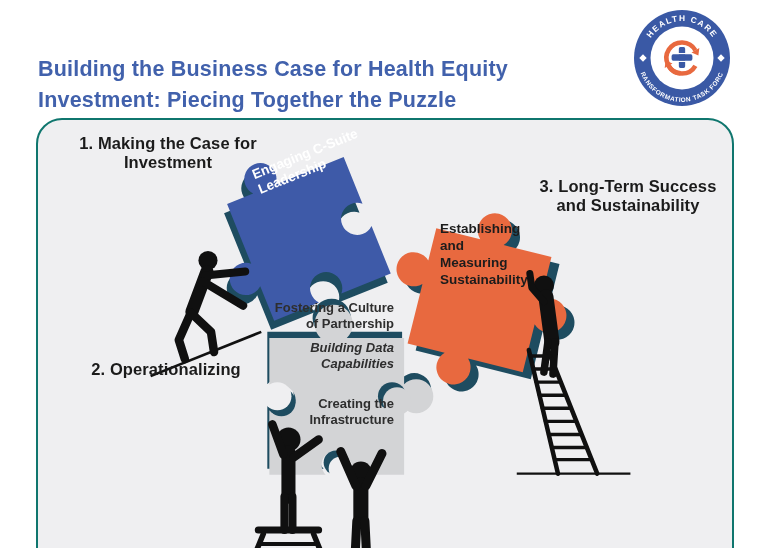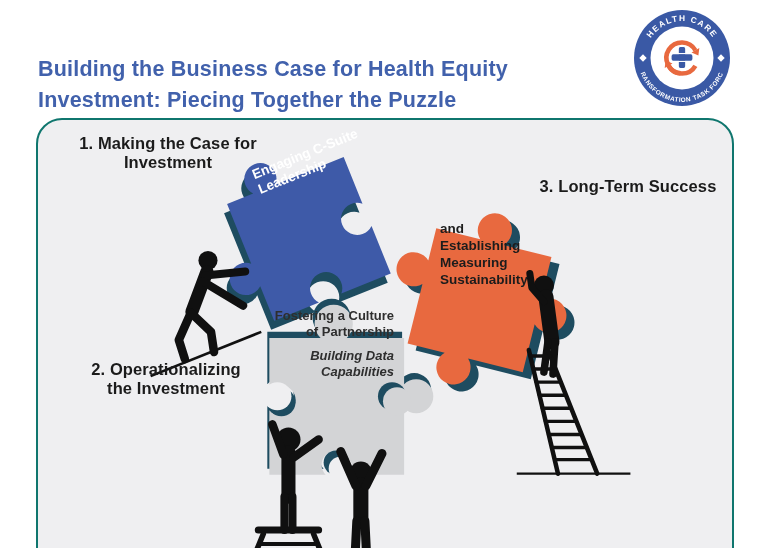--- a/index.html
+++ b/index.html
@@ -35,21 +35,21 @@
     left:212px;top:48px;width:136px;color:#ffffff;
     font-size:13.5px;line-height:16px;
     transform:rotate(-22deg);transform-origin:0 0;
   }
   .lbl-establishing{
     left:402px;top:100px;width:110px;color:#1c1c1c;
     font-size:13.5px;line-height:17px;
   }
   .grey-label{
     position:absolute;left:200px;width:156px;text-align:right;
-    font-weight:bold;color:#2e2e2e;font-size:13px;line-height:15.5px;margin-top:8px;
+    font-weight:bold;color:#2e2e2e;font-size:13px;line-height:15.5px;
   }
   .grey-label span{display:block;}
   .lbl-fostering{top:180px;}
   .lbl-building{top:220px;font-style:italic;}
   .lbl-creating{top:276px;}
 </style>
 </head>
 <body>
 
 <h1 class="page-title">
@@ -188,40 +188,44 @@
 
     <line x1="476" y1="313" x2="589" y2="313" stroke="#111111" stroke-width="2.2"></line>
   </svg>
 
   <div class="step-label step-1">
     <span>1. Making the Case for</span>
     <span>Investment</span>
   </div>
   <div class="step-label step-2">
     <span>2. Operationalizing</span>
-    <span>the Investment</span>
   </div>
   <div class="step-label step-3">
     <span>3. Long-Term Success</span>
+    <span>and Sustainability</span>
   </div>
 
   <div class="piece-label lbl-engaging">
     <span>Engaging C-Suite</span>
     <span>Leadership</span>
   </div>
 
   <div class="piece-label lbl-establishing">
+    <span>Establishing</span>
     <span>and</span>
-    <span>Establishing</span>
     <span>Measuring</span>
     <span>Sustainability</span>
   </div>
 
   <div class="grey-label lbl-fostering">
     <span>Fostering a Culture</span>
     <span>of Partnership</span>
   </div>
   <div class="grey-label lbl-building">
     <span>Building Data</span>
     <span>Capabilities</span>
   </div>
+  <div class="grey-label lbl-creating">
+    <span>Creating the</span>
+    <span>Infrastructure</span>
+  </div>
 
 </div>
 
 </body></html>

